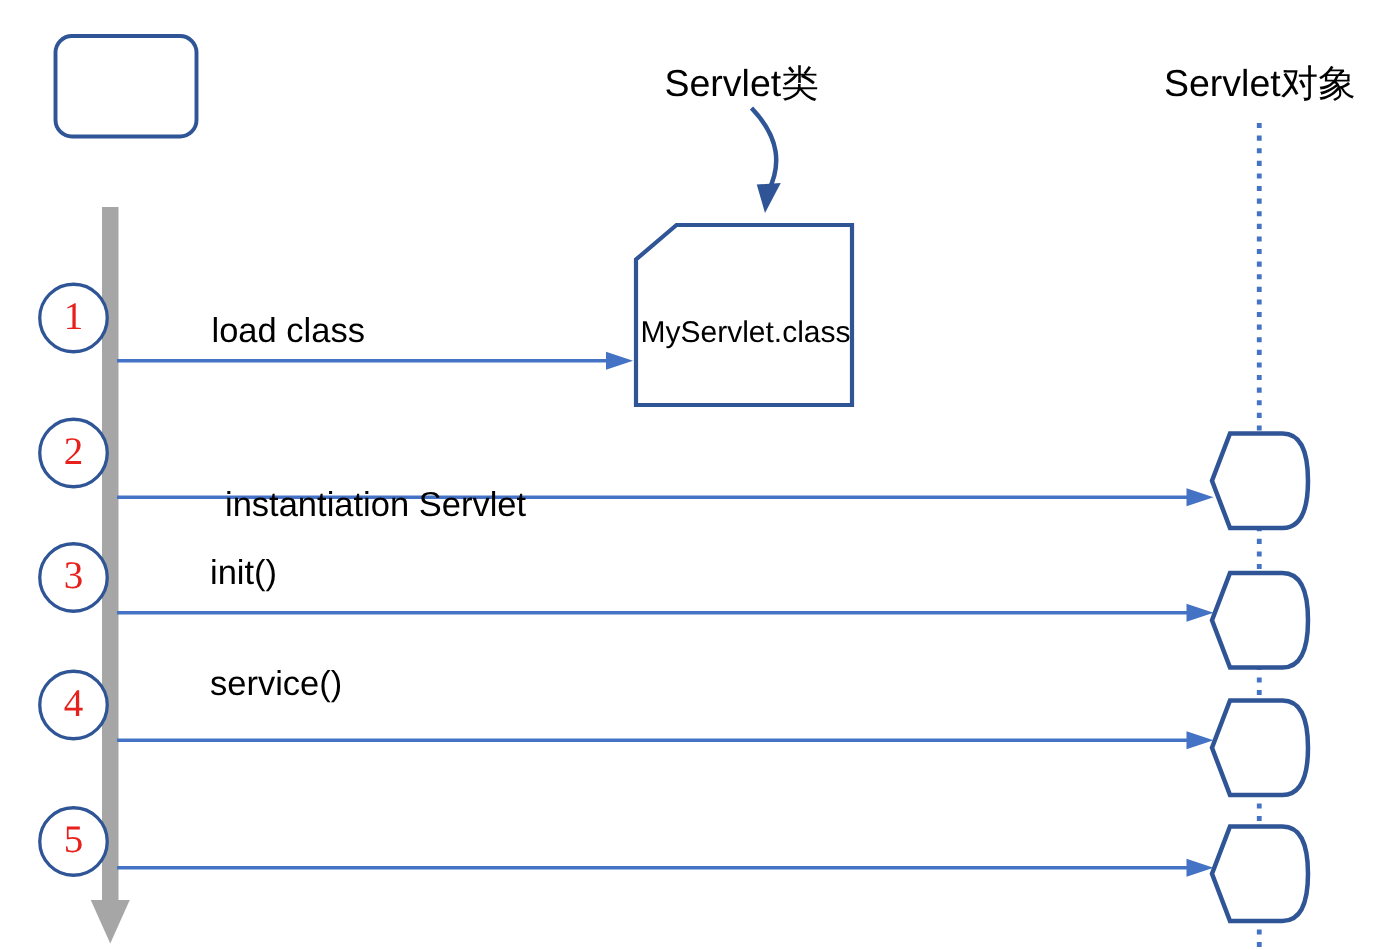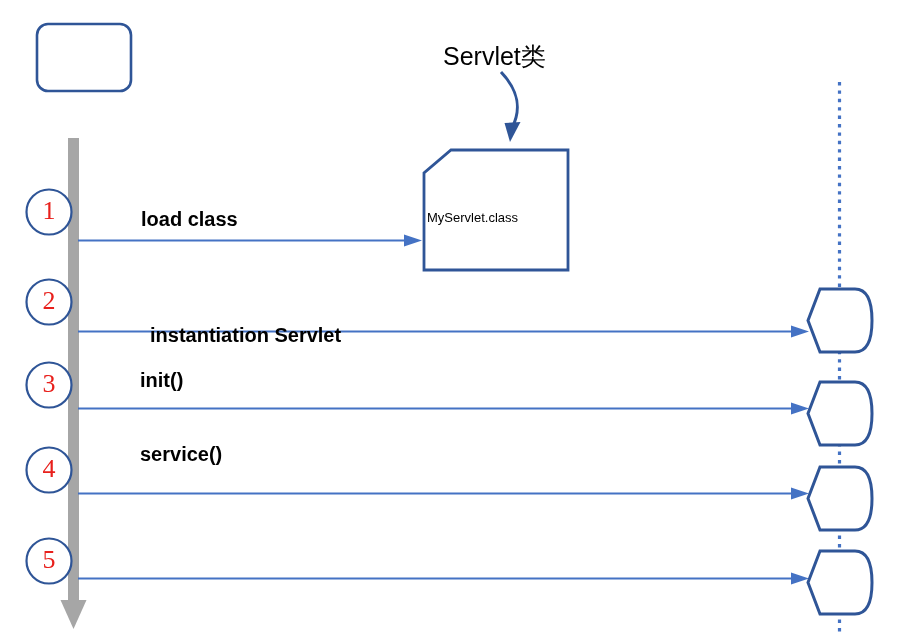--- a/index.html
+++ b/index.html
@@ -33,25 +33,24 @@
     font-size: 27px;
     text-align: center;
     width: 94px;
     left: 37px;
     top: 28px;
   }
   .title-label {
     font-size: 25px;
   }
   .msg-label {
-    font-size: 20px;
-    font-weight: bold;
+    font-size: 23px;
   }
   .doc-label {
-    font-size: 13px;
+    font-size: 20px;
   }
   .step-num {
     position: absolute;
     width: 46px;
     text-align: center;
     font-size: 26px;
     color: #e8201c;
     font-family: "Liberation Serif", serif;
   }
 </style>
@@ -109,20 +108,21 @@
     <circle cx="49" cy="212" r="22.5" fill="#ffffff" stroke="#2F5597" stroke-width="2.2"></circle>
     <circle cx="49" cy="302" r="22.5" fill="#ffffff" stroke="#2F5597" stroke-width="2.2"></circle>
     <circle cx="49" cy="385" r="22.5" fill="#ffffff" stroke="#2F5597" stroke-width="2.2"></circle>
     <circle cx="49" cy="470" r="22.5" fill="#ffffff" stroke="#2F5597" stroke-width="2.2"></circle>
     <circle cx="49" cy="561" r="22.5" fill="#ffffff" stroke="#2F5597" stroke-width="2.2"></circle>
   </svg>
 
 
   <div class="txt title-label" style="left:443px; top:42px;">Servlet类</div>
 
+  <div class="txt title-label" style="left:776px; top:42px;">Servlet对象</div>
 
   <div class="txt doc-label" style="left:427px; top:211px;">MyServlet.class</div>
 
   <div class="txt msg-label" style="left:141px; top:208px;">load class</div>
   <div class="txt msg-label" style="left:150px; top:288px;margin-top:36px;">instantiation Servlet</div>
   <div class="txt msg-label" style="left:140px; top:369px;">init()</div>
   <div class="txt msg-label" style="left:140px; top:443px;">service()</div>
 
   <div class="step-num" style="left:26px; top:196px;">1</div>
   <div class="step-num" style="left:26px; top:286px;">2</div>

